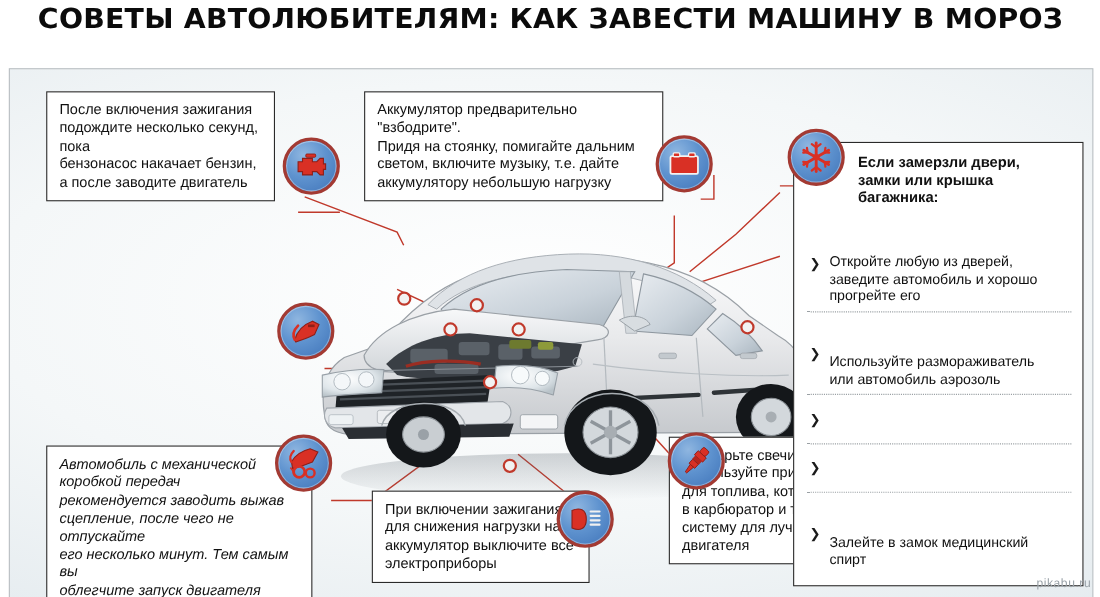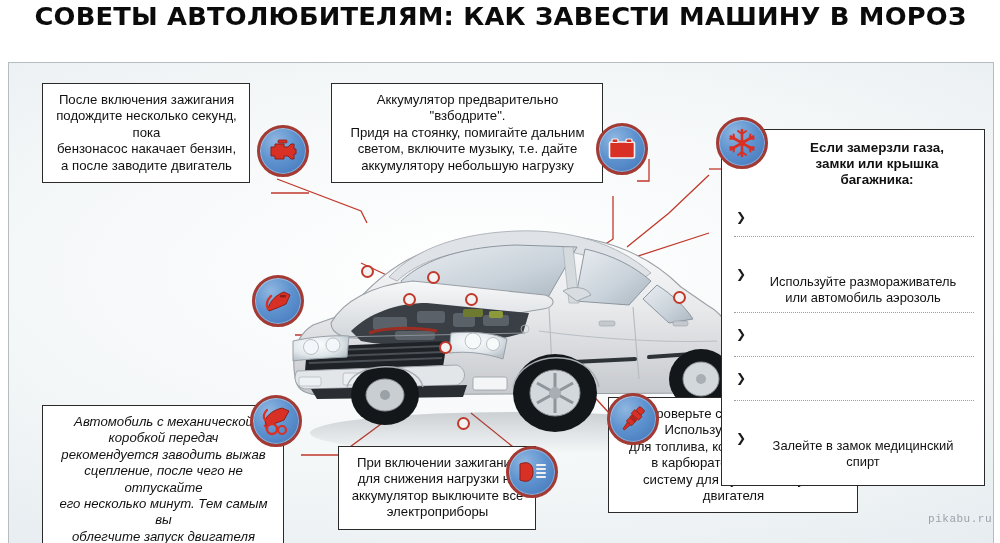--- a/index.html
+++ b/index.html
@@ -1,21 +1,21 @@
 <!DOCTYPE html>
 <html><head>
 <meta charset="utf-8">
 <style>
   html,body{margin:0;padding:0;}
   body{
     width:1000px;height:543px;overflow:hidden;
     font-family:"Liberation Sans","DejaVu Sans",sans-serif;
     background:#ffffff;
   }
-  #stage{position:relative;width:1000px;height:543px;background:#ffffff;text-align:center;}
+  #stage{position:relative;width:1000px;height:543px;background:#ffffff;}
 
   
   .title-bar{
     position:absolute;left:0;top:0;width:1000px;height:33px;
     display:flex;align-items:center;justify-content:center;
     background:#ffffff;
   }
   .title-bar .t{
     font-family:"DejaVu Sans","Liberation Sans",sans-serif;
     font-weight:bold;font-size:25px;letter-spacing:.2px;
@@ -76,22 +76,22 @@
     border-top:1px dotted #9aa0a4;
   }
   .panel li:first-child{border-top:none;padding-top:2px;}
   .panel li .chev{
     position:absolute;left:2px;top:50%;transform:translateY(-50%);
     font-size:12px;font-weight:bold;color:#1a1a1a;line-height:1;
   }
 
   
   .watermark{
-    position:absolute;right:8px;bottom:18px;
-    font-family:Liberation Mono, monospace;
+    position:absolute;right:8px;bottom:6px;
+    font-family:Liberation Sans, sans-serif;
     font-size:11px;color:#9aa2a8;letter-spacing:.5px;
   }
 
   
   .dot{position:absolute;width:13px;height:13px;border-radius:50%;
        background:#f2f2f2;border:2.5px solid #c0392b;box-sizing:border-box;}
 </style>
 </head>
 <body>
 
@@ -359,26 +359,29 @@
           <rect x="10.5" y="1" width="7" height="6" rx="1.5" fill="#d93025" stroke="#8e1f18" stroke-width=".8"></rect>
           <rect x="9" y="7" width="10" height="5" fill="#d93025" stroke="#8e1f18" stroke-width=".8"></rect>
           <rect x="10" y="12" width="8" height="4" fill="#b8241c"></rect>
           <rect x="10.5" y="16" width="7" height="5" fill="#d93025" stroke="#8e1f18" stroke-width=".8"></rect>
           <path d="M12,21 L16,21 L14.8,29 L13.2,29 Z" fill="#d93025" stroke="#8e1f18" stroke-width=".8"></path>
         </g>
       </svg>
     </div>
 
     <div class="panel">
-      <div class="phead">Если замерзли газа,
+      <div class="phead">Если замерзли двери,
 замки или крышка
 багажника:</div>
       <ul>
         <li>
           <span class="chev">❯</span>
+          <span>Откройте любую из дверей,
+заведите автомобиль и хорошо
+прогрейте его</span>
         </li>
         <li>
           <span class="chev">❯</span>
           <span>Используйте размораживатель
 или автомобиль аэрозоль</span>
         </li>
         <li>
           <span class="chev">❯</span>
         </li>
         <li>

